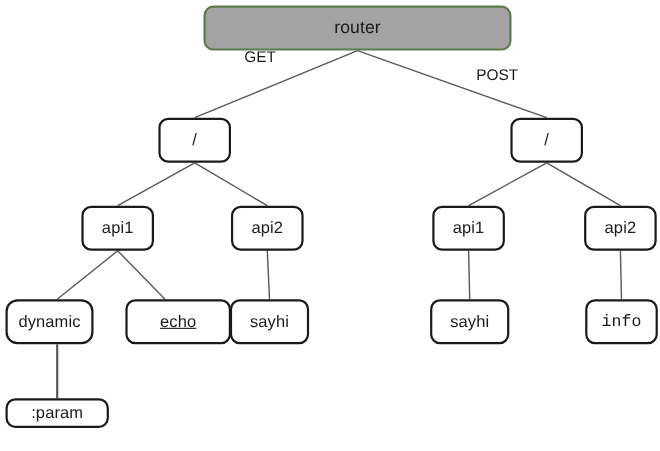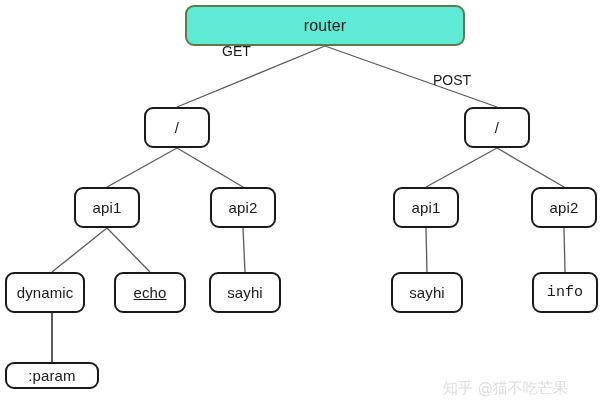--- a/index.html
+++ b/index.html
@@ -33,21 +33,21 @@
     background: #ffffff;
     border: 2px solid #1a1a1a;
     border-radius: 9px;
     color: #1a1a1a;
     font-size: 15px;
     line-height: 1;
     letter-spacing: 0.1px;
     white-space: nowrap;
   }
   .node.root {
-    background: #5eead4;
+    background: #a3a3a3;
     border: 2px solid #5e7a4a;
     border-radius: 9px;
     font-size: 16px;
   }
   .edge-label {
     position: absolute;
     color: #1a1a1a;
     font-size: 14px;
     line-height: 1;
     white-space: nowrap;
@@ -94,35 +94,34 @@
       </div>
       <div class="node" style="left: 210px; top: 187px; width: 66px; height: 41px;">
         <span>api2</span>
       </div>
       <div class="node" style="left: 393px; top: 187px; width: 66px; height: 41px;">
         <span>api1</span>
       </div>
       <div class="node" style="left: 531px; top: 187px; width: 66px; height: 41px;">
         <span>api2</span>
       </div>
-      <div class="node" style="left: 5px; top: 272px; width: 80px; height: 41px;">
+      <div class="node" style="left: 5px; top: 272px; width: 80px; height: 41px; border-radius: 11px;">
         <span>dynamic</span>
       </div>
-      <div class="node" style="left: 114px; top: 272px; width: 72px; height: 41px; text-decoration: underline;">
+      <div class="node" style="left: 114px; top: 272px; width: 96px; height: 41px; text-decoration: underline;">
         <span>echo</span>
       </div>
       <div class="node" style="left: 209px; top: 272px; width: 72px; height: 41px;">
         <span>sayhi</span>
       </div>
       <div class="node" style="left: 391px; top: 272px; width: 72px; height: 41px;">
         <span>sayhi</span>
       </div>
       <div class="node" style="left: 532px; top: 272px; width: 66px; height: 41px; font-family: Liberation Mono, monospace;">
         <span>info</span>
       </div>
       <div class="node" style="left: 5px; top: 362px; width: 94px; height: 27px;">
         <span>:param</span>
       </div>
     </div>
-  <div class="watermark" style="left: 443px; top: 381px; color: rgb(220, 220, 220);">知乎 @猫不吃芒果</div>
 <div class="edge-label" style="left: 222px; top: 44px;">GET</div>
-    <div class="edge-label" style="left: 433px; top: 61px; margin-top: 12px;">POST</div>
+    <div class="edge-label" style="left: 433px; top: 61px;">POST</div>
   </div>
 
 </body></html>

